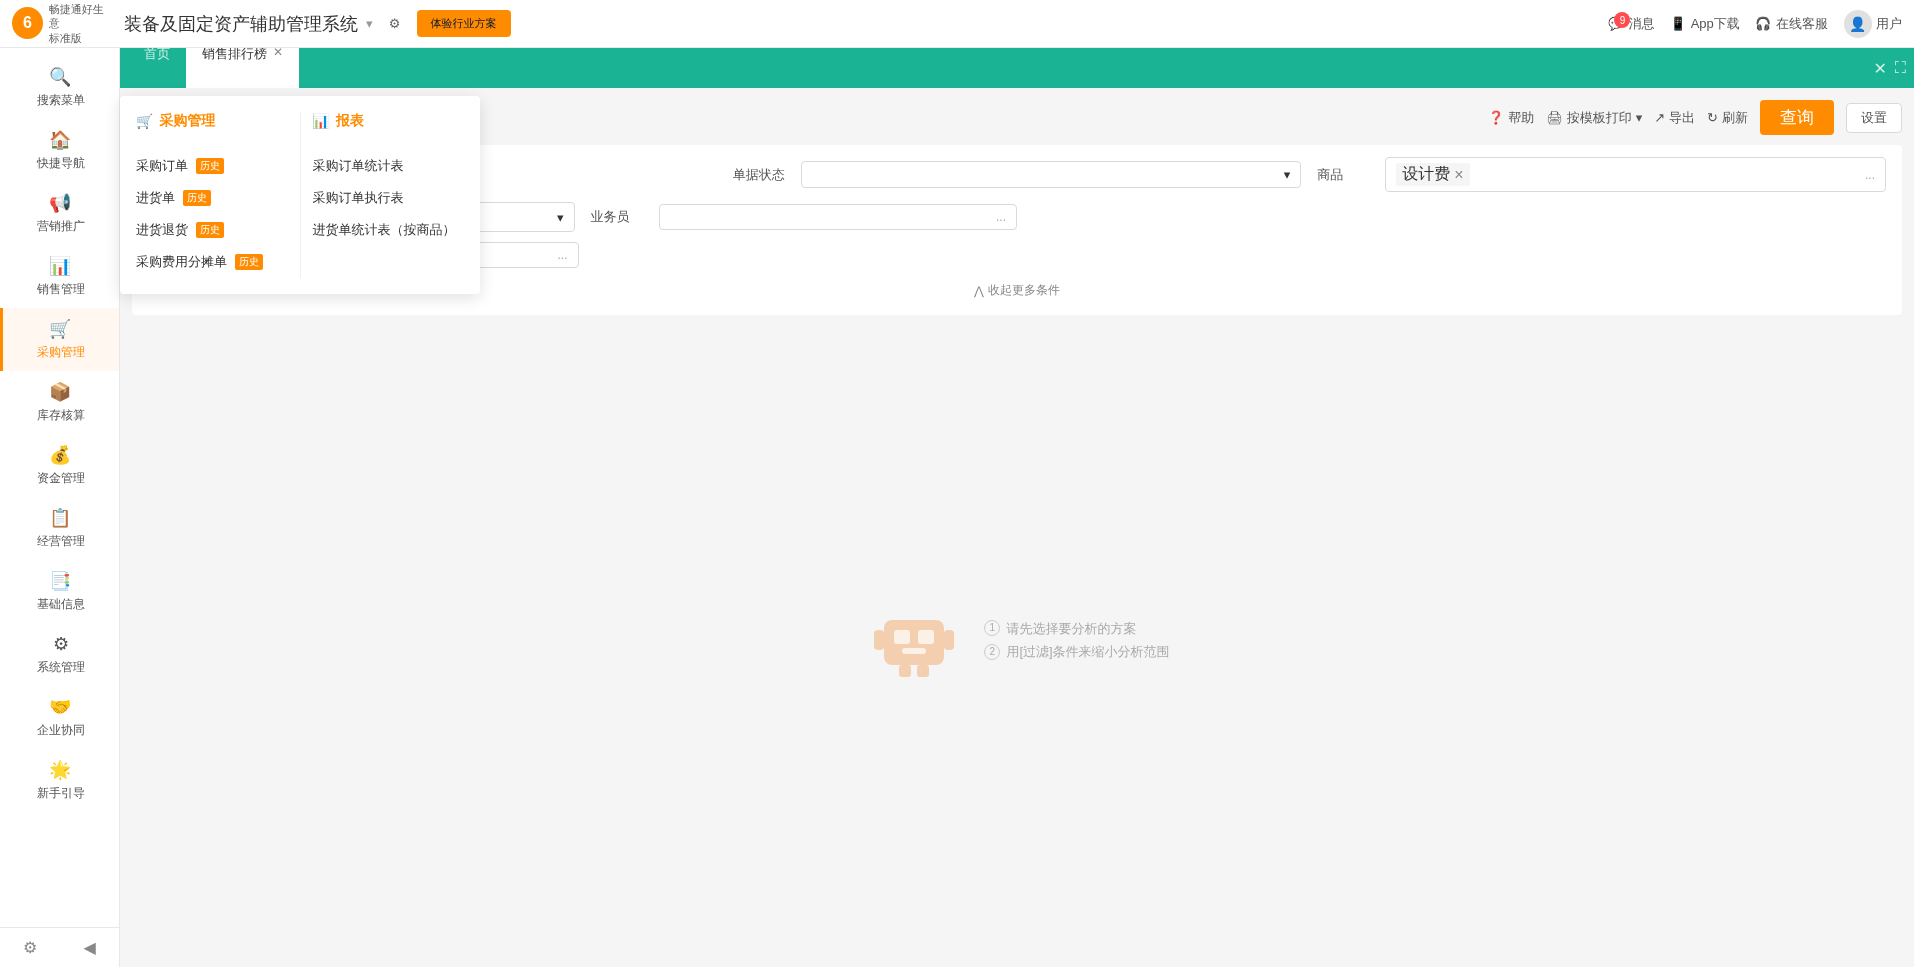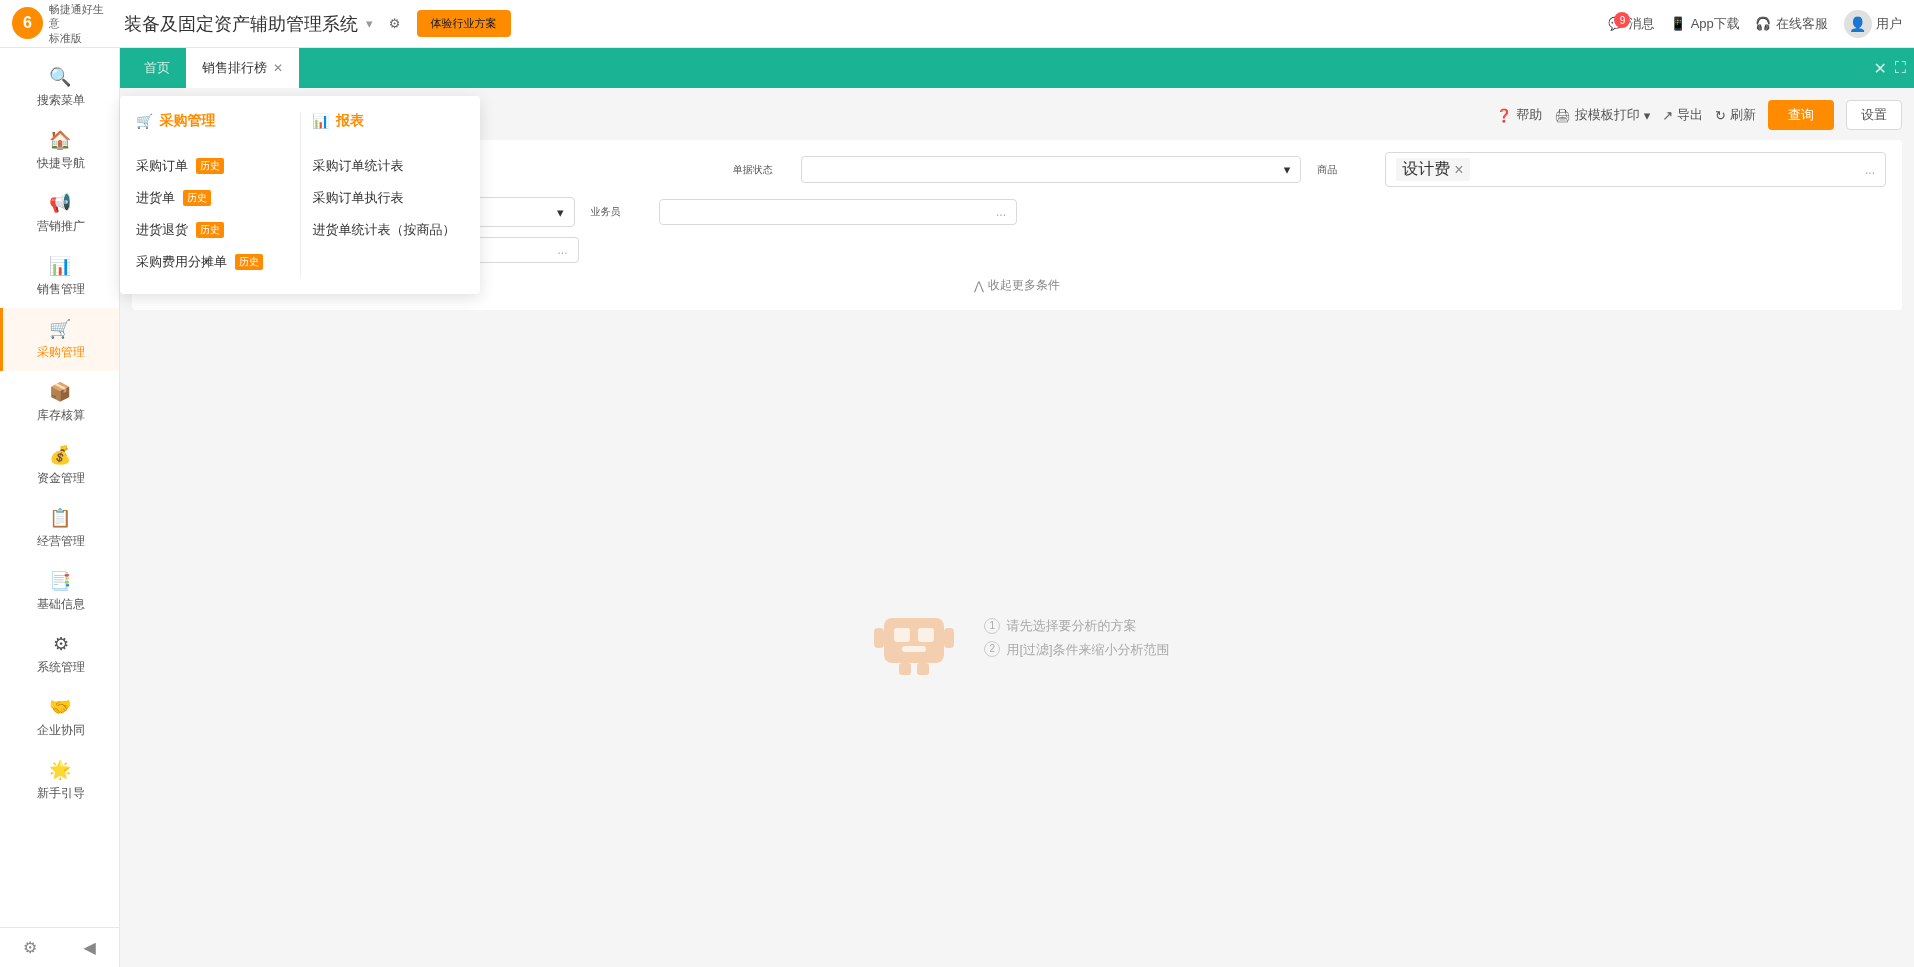--- a/index.html
+++ b/index.html
@@ -168,21 +168,20 @@
     .tab-bar {
       height: 40px;
       background: #1ab394;
       display: flex;
       align-items: center;
       padding: 0 8px;
     }
     .tab {
       height: 47px;
       display: flex;
-      align-items: center;
       padding: 0 16px;
       cursor: pointer;
       font-size: 13px;
       color: rgba(255,255,255,0.8);
       gap: 6px;
     }
     .tab.active {
       background: #fff;
       color: #333;
       border-radius: 4px 4px 0 0;
@@ -229,21 +228,21 @@
       cursor: pointer;
       font-size: 13px;
     }
     .query-btn {
       background: #ff8c00;
       color: white;
       border: none;
       padding: 6px 20px;
       border-radius: 4px;
       cursor: pointer;
-      font-size: 13px;
+      font-size: 17px;
     }
     .settings-btn {
       background: #fff;
       color: #555;
       border: 1px solid #d9d9d9;
       padding: 5px 14px;
       border-radius: 4px;
       cursor: pointer;
       font-size: 13px;
     }
@@ -263,21 +262,21 @@
       gap: 16px;
     }
     .filter-item {
       display: flex;
       align-items: center;
       gap: 8px;
       flex: 1;
     }
     .filter-label {
       color: #555;
-      font-size: 10px;
+      font-size: 13px;
       white-space: nowrap;
       min-width: 60px;
     }
     .filter-input {
       flex: 1;
       border: 1px solid #d9d9d9;
       border-radius: 4px;
       padding: 5px 10px;
       font-size: 13px;
       color: #333;

